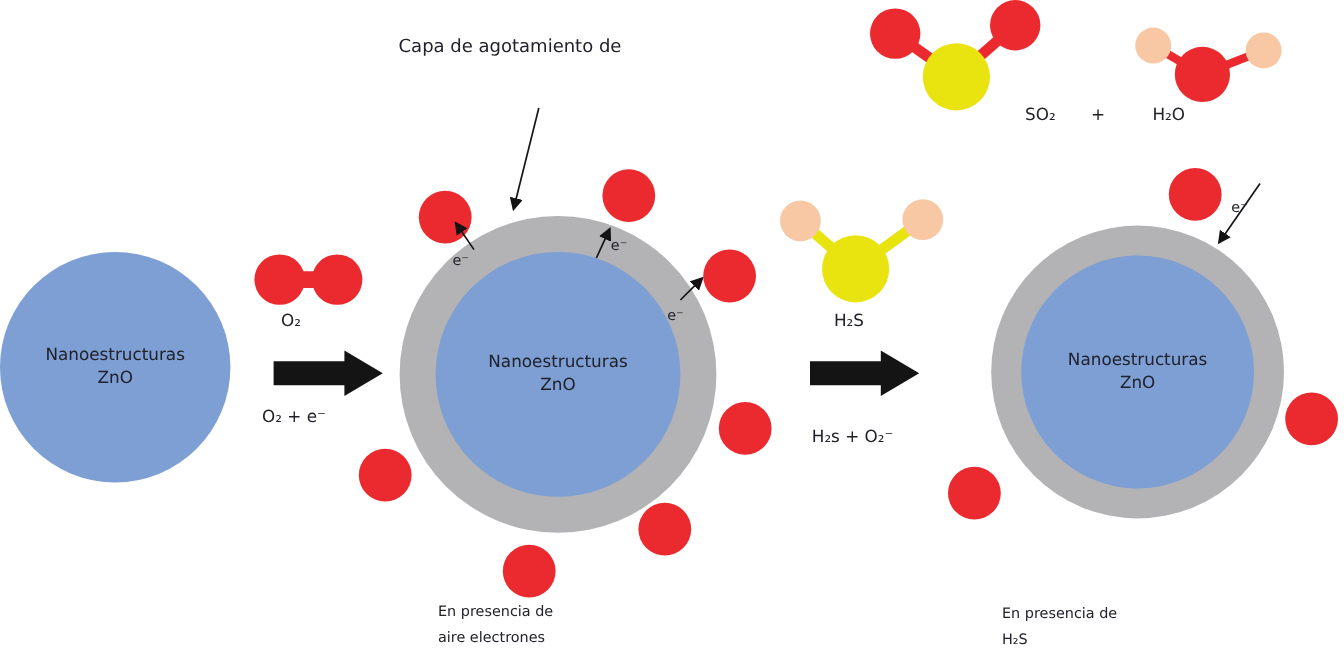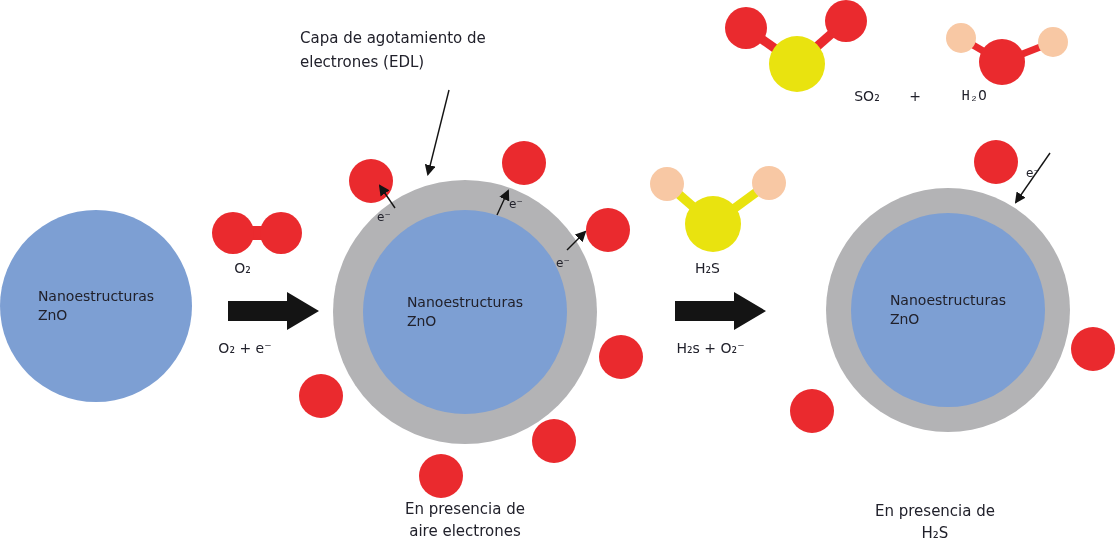--- a/index.html
+++ b/index.html
@@ -2,28 +2,28 @@
 <html style="--zno-blue: #7d9fd3; --edl-gray: #b3b3b5; --oxygen-red: #ea2a2e; --sulfur-yellow: #e9e30f; --hydrogen-peach: #f8c8a4; --text-dark: #21212b; --arrow-black: #141414;"><head>
 <meta charset="utf-8">
 <style>
   * { margin:0; padding:0; box-sizing:border-box; }
   html,body { background:#ffffff; }
   body { font-family:"DejaVu Sans","Liberation Sans",sans-serif; color:var(--text-dark,#21212b); }
   .canvas { position:relative; width:1120px; height:549px; background:#ffffff; overflow:hidden; }
   .circle { position:absolute; border-radius:50%; }
   .ring { background:var(--edl-gray,#b3b3b5); }
   .core { background:var(--zno-blue,#7d9fd3); display:flex; align-items:center; justify-content:center; }
-  .core-label { font-size:14px; line-height:19px; color:var(--text-dark,#21212b); }
+  .core-label { font-size:14px; line-height:19px; text-align:center; color:var(--text-dark,#21212b); }
   .atom-red { background:var(--oxygen-red,#ea2a2e); }
   .atom-yellow { background:var(--sulfur-yellow,#e9e30f); }
   .atom-peach { background:var(--hydrogen-peach,#f8c8a4); }
   .layer { position:absolute; left:0; top:0; width:1120px; height:549px; }
   .label { position:absolute; font-size:14px; line-height:16px; text-align:center; color:var(--text-dark,#21212b); white-space:nowrap; }
-  .label-block { position:absolute; font-size:15px; line-height:24px; text-align:left; color:var(--text-dark,#21212b); }
-  .caption { position:absolute; font-size:15px; line-height:22px; text-align:center; color:var(--text-dark,#21212b); }
+  .label-block { position:absolute; font-size:15px; line-height:24px; text-align:center; color:var(--text-dark,#21212b); }
+  .caption { position:absolute; font-size:12px; line-height:22px; color:var(--text-dark,#21212b); }
   .e-label { position:absolute; font-size:12px; line-height:14px; color:var(--text-dark,#21212b); }
   .bond-red { stroke:var(--oxygen-red,#ea2a2e); }
   .bond-yellow { stroke:var(--sulfur-yellow,#e9e30f); }
   .thin-arrow { stroke:var(--arrow-black,#141414); stroke-width:1.4; fill:none; }
   .block-arrow { fill:var(--arrow-black,#141414); }
 </style>
 </head>
 <body>
 
 <div class="canvas">
@@ -104,32 +104,31 @@
 
     <line class="thin-arrow" x1="395" y1="208" x2="380" y2="186" marker-end="url(#ah)"></line>
     <line class="thin-arrow" x1="497" y1="215" x2="508" y2="191" marker-end="url(#ah)"></line>
     <line class="thin-arrow" x1="567" y1="250" x2="585" y2="232" marker-end="url(#ah)"></line>
 
     <line class="thin-arrow" x1="1050" y1="153" x2="1016" y2="202" marker-end="url(#ah)"></line>
   </svg>
 
   <div class="label-block" style="left:300px; top:26px; width:250px;">
     <div>Capa de agotamiento de</div>
-    <div>electrones (EDL)</div>
   </div>
 
   <div class="label" style="left:220px; top:260px; width:45px;">O₂</div>
   <div class="label" style="left:195px; top:340px; width:100px;">O₂ + e⁻</div>
 
   <div class="label" style="left:680px; top:260px; width:55px;">H₂S</div>
-  <div class="label" style="left:658px; top:340px; width:105px;">H₂s + O₂⁻</div>
+  <div class="label" style="left:658px; top:356px; width:105px;">H₂s + O₂⁻</div>
 
   <div class="label" style="left:843px; top:88px; width:48px;text-align:center;">SO₂</div>
   <div class="label" style="left:903px; top:88px; width:24px;">+</div>
-  <div class="label" style="left:948px; top:88px; width:52px;font-family:Liberation Mono, monospace;">H₂O</div>
+  <div class="label" style="left:948px; top:88px; width:52px;">H₂O</div>
 
   <div class="e-label" style="left:377px; top:210px;">e⁻</div>
   <div class="e-label" style="left:509px; top:197px;">e⁻</div>
   <div class="e-label" style="left:556px; top:256px;">e⁻</div>
   <div class="e-label" style="left:1026px; top:166px;">e⁻</div>
 
   <div class="caption" style="left:365px; top:498px; width:200px;">
     <div>En presencia de</div>
     <div>aire electrones</div>
   </div>

